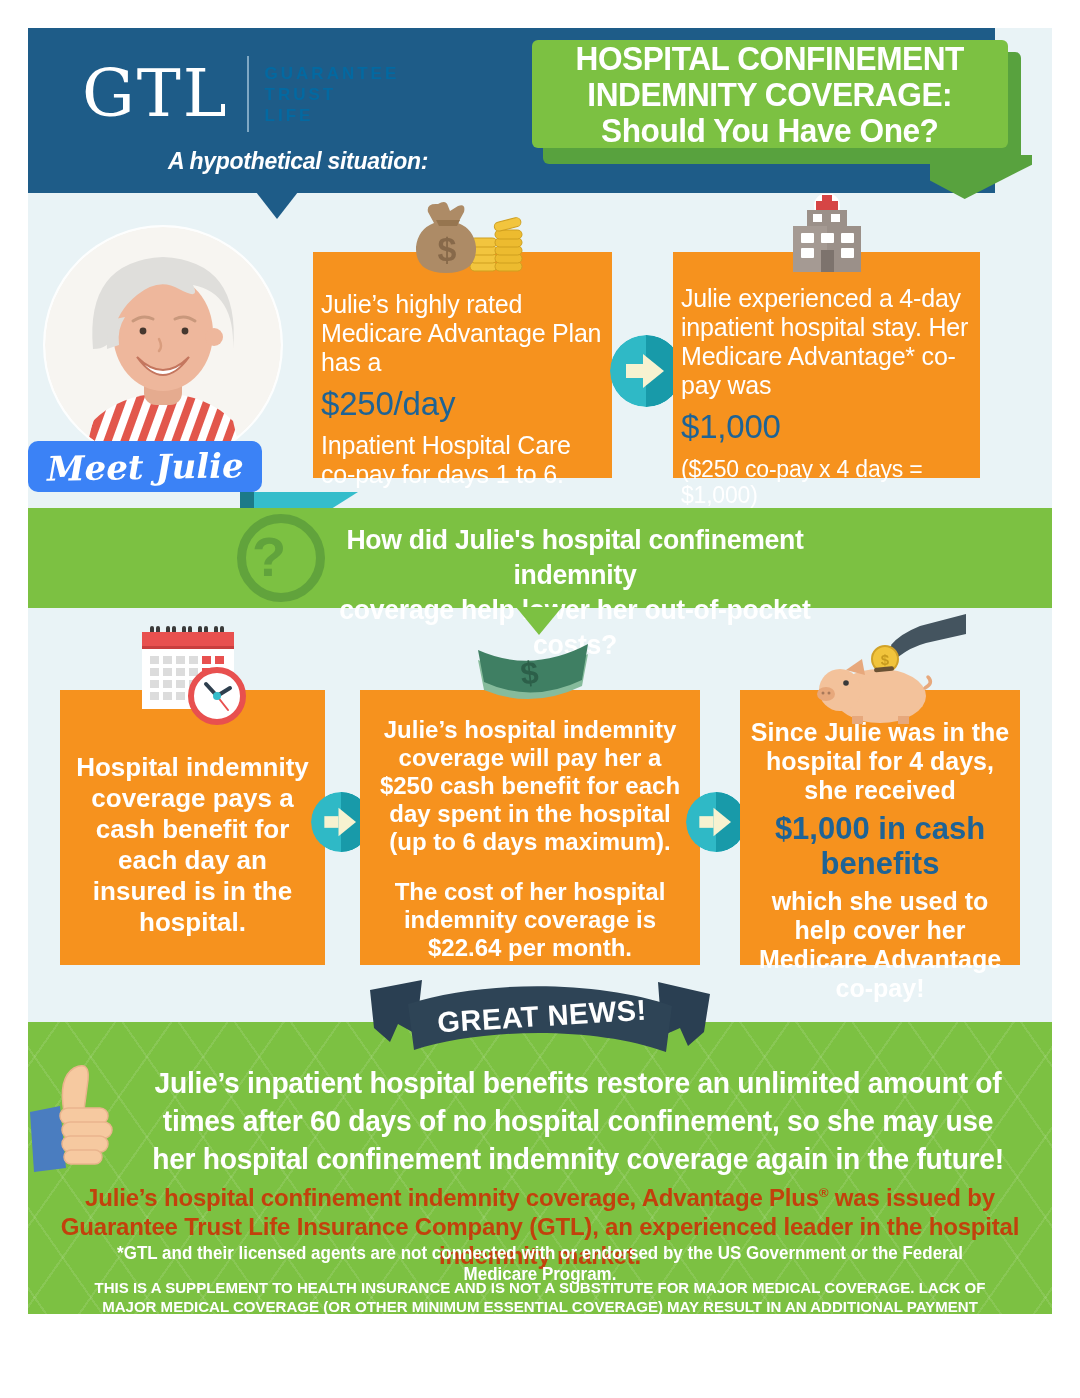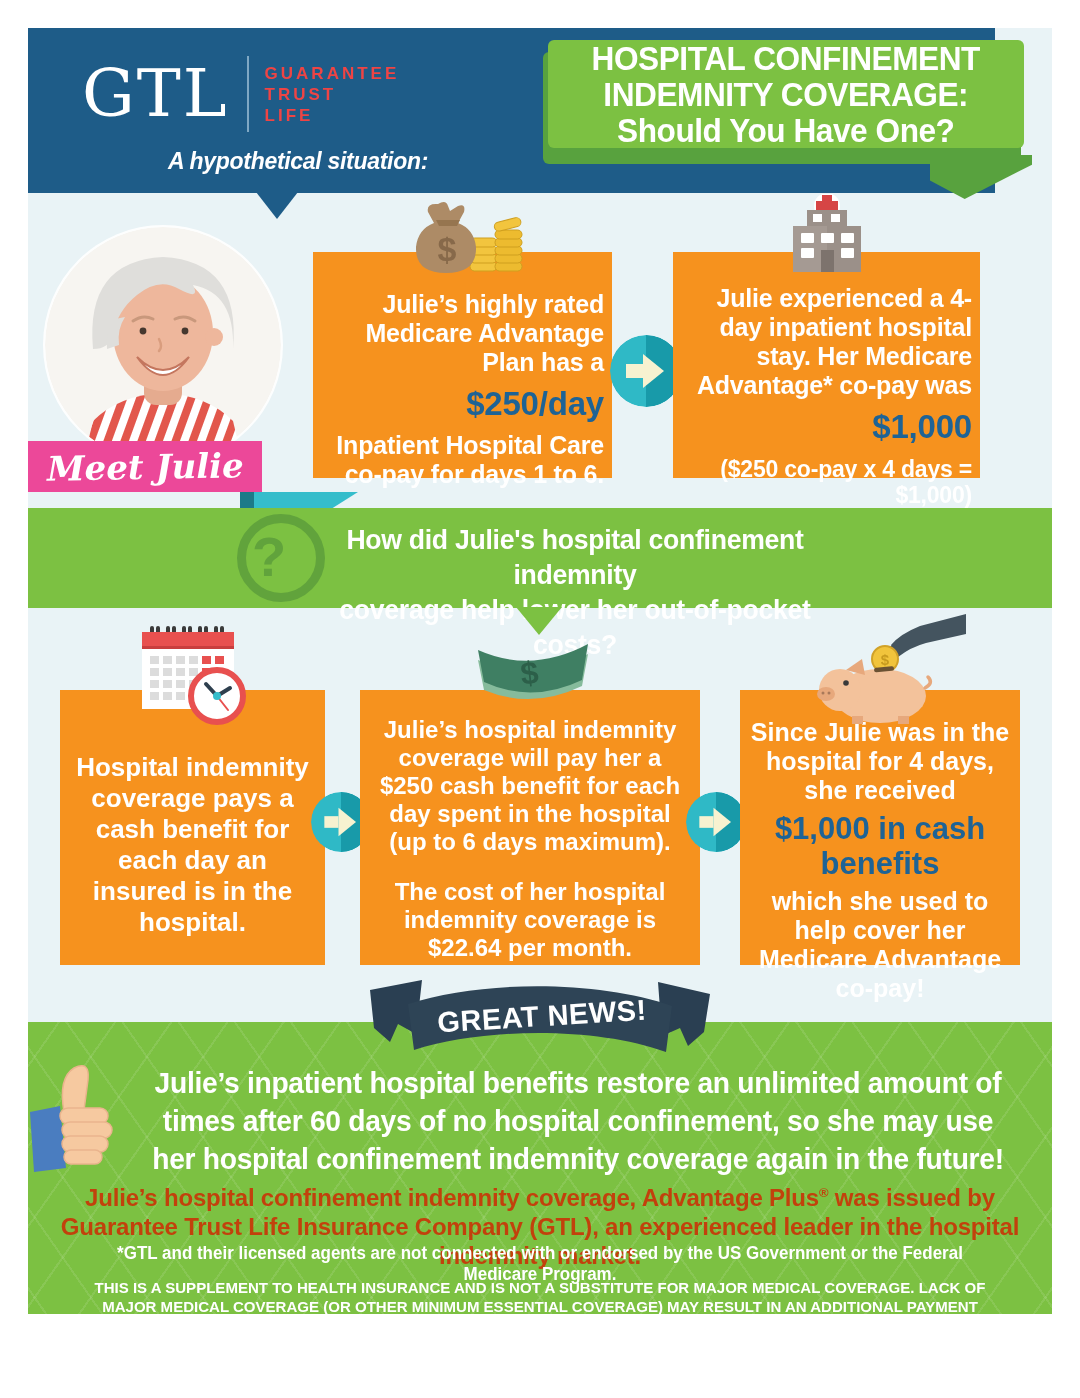--- a/index.html
+++ b/index.html
@@ -13,38 +13,38 @@
     background-image:
       repeating-linear-gradient(55deg,rgba(255,255,255,.10) 0 2px,transparent 2px 46px),
       repeating-linear-gradient(-55deg,rgba(255,255,255,.10) 0 2px,transparent 2px 46px);}
 
   
   .header-blue{left:28px;top:28px;width:967px;height:165px;background:#1e5c88;}
   .header-pointer{left:256px;top:192px;width:0;height:0;border-left:21px solid transparent;border-right:21px solid transparent;border-top:27px solid #1e5c88;}
   .logo-wrap{left:82px;top:56px;display:flex;align-items:center;}
   .logo-brand{color:#fff;font-family:"DejaVu Serif","Liberation Serif",serif;font-size:66px;line-height:66px;letter-spacing:2px;}
   .logo-divider{width:2px;height:76px;background:#7fa8c4;margin:0 16px 0 18px;}
-  .logo-name{color:#ef4444;font-weight:bold;font-size:17px;line-height:21px;letter-spacing:3px;}
+  .logo-name{color:#0369a1;font-weight:bold;font-size:17px;line-height:21px;letter-spacing:3px;}
   .tagline{left:168px;top:148px;width:260px;color:#fff;font-size:23px;font-style:italic;font-weight:600;letter-spacing:-0.3px;}
 
   
   .banner-shadow{left:543px;top:52px;width:478px;height:112px;background:#58a23e;border-radius:6px;}
   .banner-fold{left:930px;top:155px;width:102px;height:44px;background:#58a23e;clip-path:polygon(0 0,100% 0,100% 22%,34% 100%,0 58%);}
-  .banner-main{left:548px;top:40px;width:476px;height:108px;background:#7cc142;border-radius:6px;display:flex;align-items:center;justify-content:center;}
+  .banner-main{left:532px;top:40px;width:476px;height:108px;background:#7cc142;border-radius:6px;display:flex;align-items:center;justify-content:center;}
   .banner-text{color:#fff;font-weight:bold;font-size:34px;line-height:36px;text-align:center;transform:scale(0.93,1);letter-spacing:-0.5px;}
 
   
   .photo{left:45px;top:227px;width:236px;height:236px;border-radius:50%;overflow:hidden;background:#fff;box-shadow:0 0 0 2px rgba(255,255,255,0.9);}
-  .meet-ribbon{left:28px;top:441px;width:234px;height:51px;background:#ec4899;display:flex;align-items:center;justify-content:center;}
+  .meet-ribbon{left:28px;top:441px;width:234px;height:51px;background:#3b82f6;display:flex;align-items:center;justify-content:center;border-radius:10px;}
   .meet-text{color:#fff;font-family:"DejaVu Serif","Liberation Serif",serif;font-style:italic;font-weight:bold;font-size:34px;transform:rotate(-1deg);}
   .ribbon-fold-dark{left:240px;top:492px;width:52px;height:40px;background:#1c7a88;clip-path:polygon(0 0,100% 0,0 100%);}
   .ribbon-tail{left:254px;top:492px;width:104px;height:46px;background:#35bdcb;clip-path:polygon(0 0,100% 0,30% 100%,0 64%);}
 
   
-  .obox{background:#f6921e;color:#fff;font-weight:bold;text-align:right;}
+  .obox{background:#f6921e;color:#fff;font-weight:normal;text-align:left;}
   .obox1{left:313px;top:252px;width:299px;height:226px;}
   .obox2{left:673px;top:252px;width:307px;height:226px;}
   .obox-inner{padding:38px 8px 0 8px;font-size:25px;line-height:29px;letter-spacing:-0.2px;}
   .obox2 .obox-inner{padding-top:32px;}
   .hl-blue{color:#1e6395;font-size:33px;line-height:38px;margin:8px 0;}
   .sub-note{font-size:23px;line-height:26px;margin-top:10px;}
 
   
   .arrow-circle{border-radius:50%;overflow:hidden;}
   .arrow-a{left:610px;top:335px;width:72px;height:72px;}

